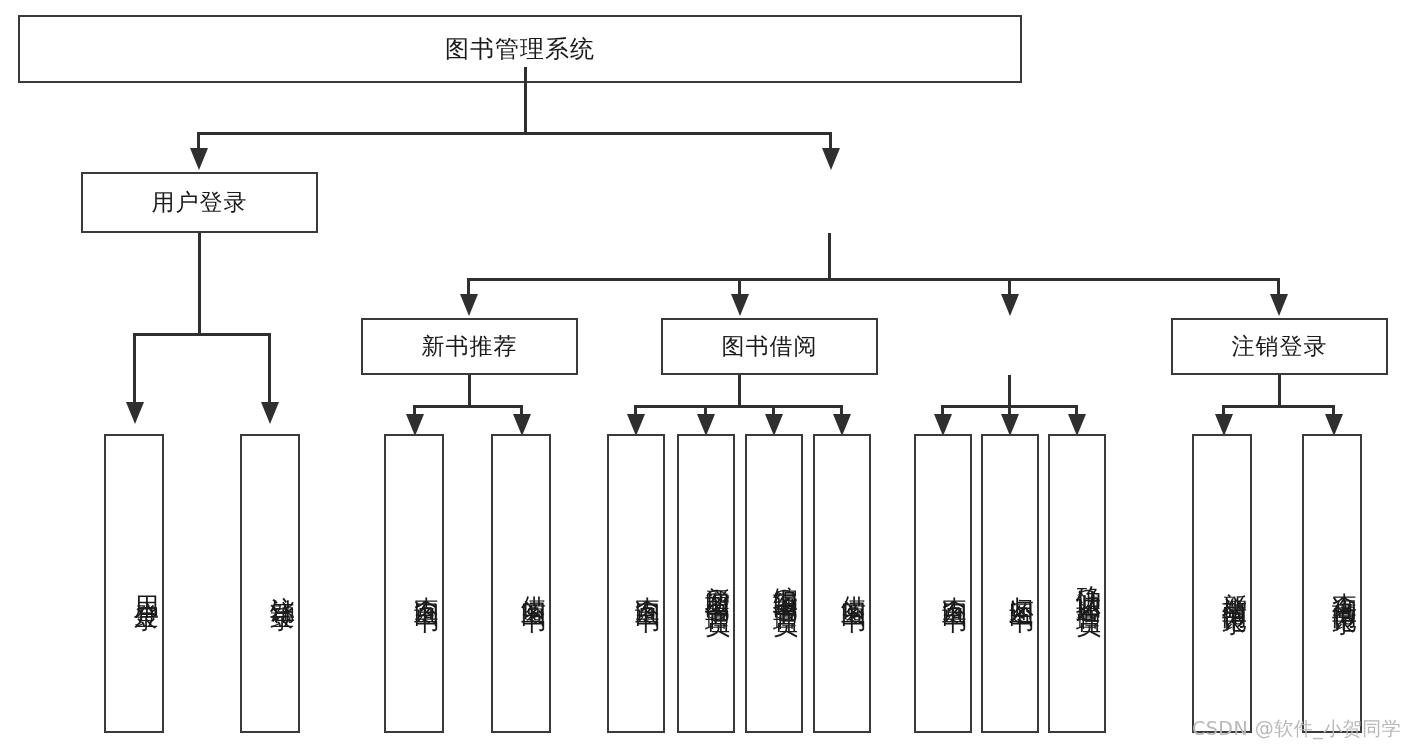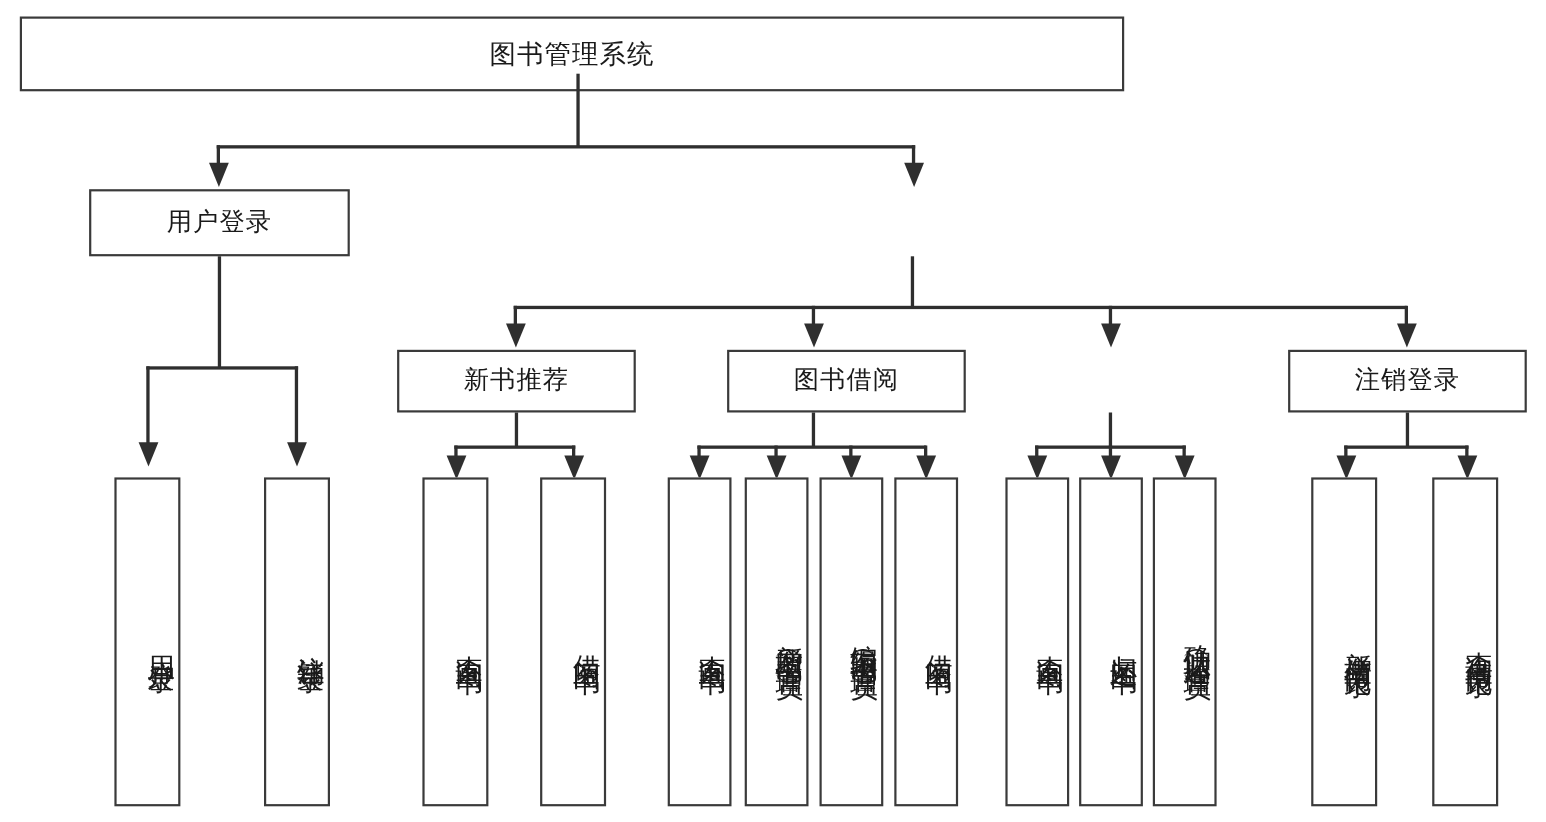--- a/index.html
+++ b/index.html
@@ -200,14 +200,15 @@
     <span class="vtext">确认归还（管理员）</span>
   </div>
 
   <div class="node vert" style="left:1192px; top:434px; width:60px; height:299px;">
     <span class="vtext">新增借阅记录</span>
   </div>
   <div class="node vert" style="left:1302px; top:434px; width:60px; height:299px;">
     <span class="vtext">查询借阅记录</span>
   </div>
 
+  <div id="watermark" style="left:1192px; top:716px;">CSDN @软件_小贺同学</div>
 
 </div>
 
 </body></html>

